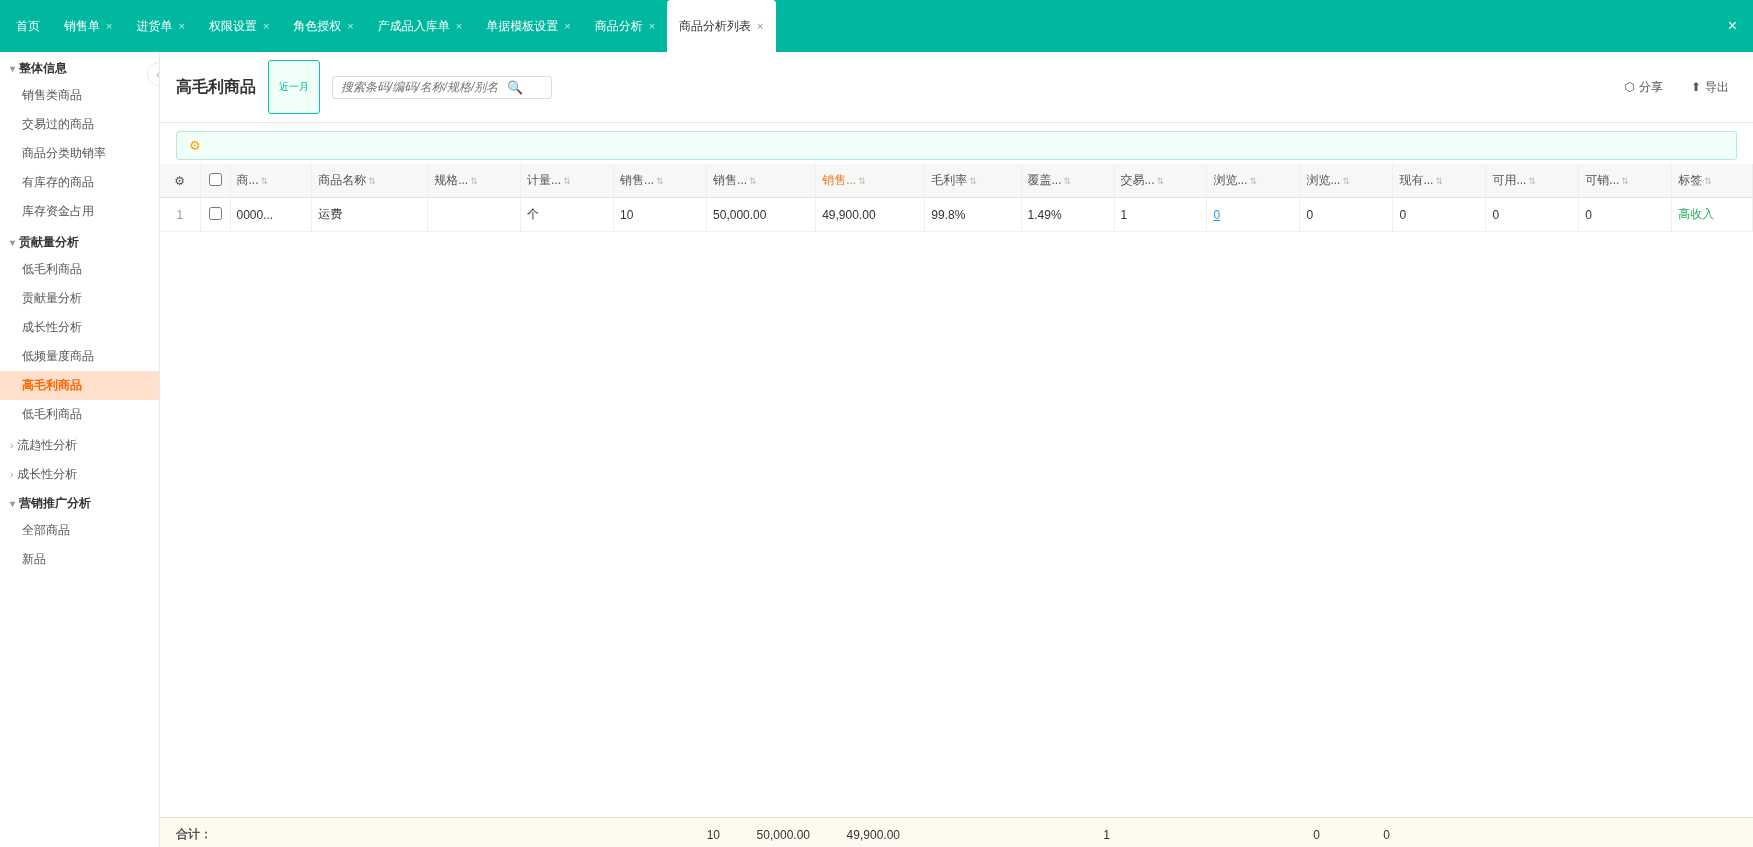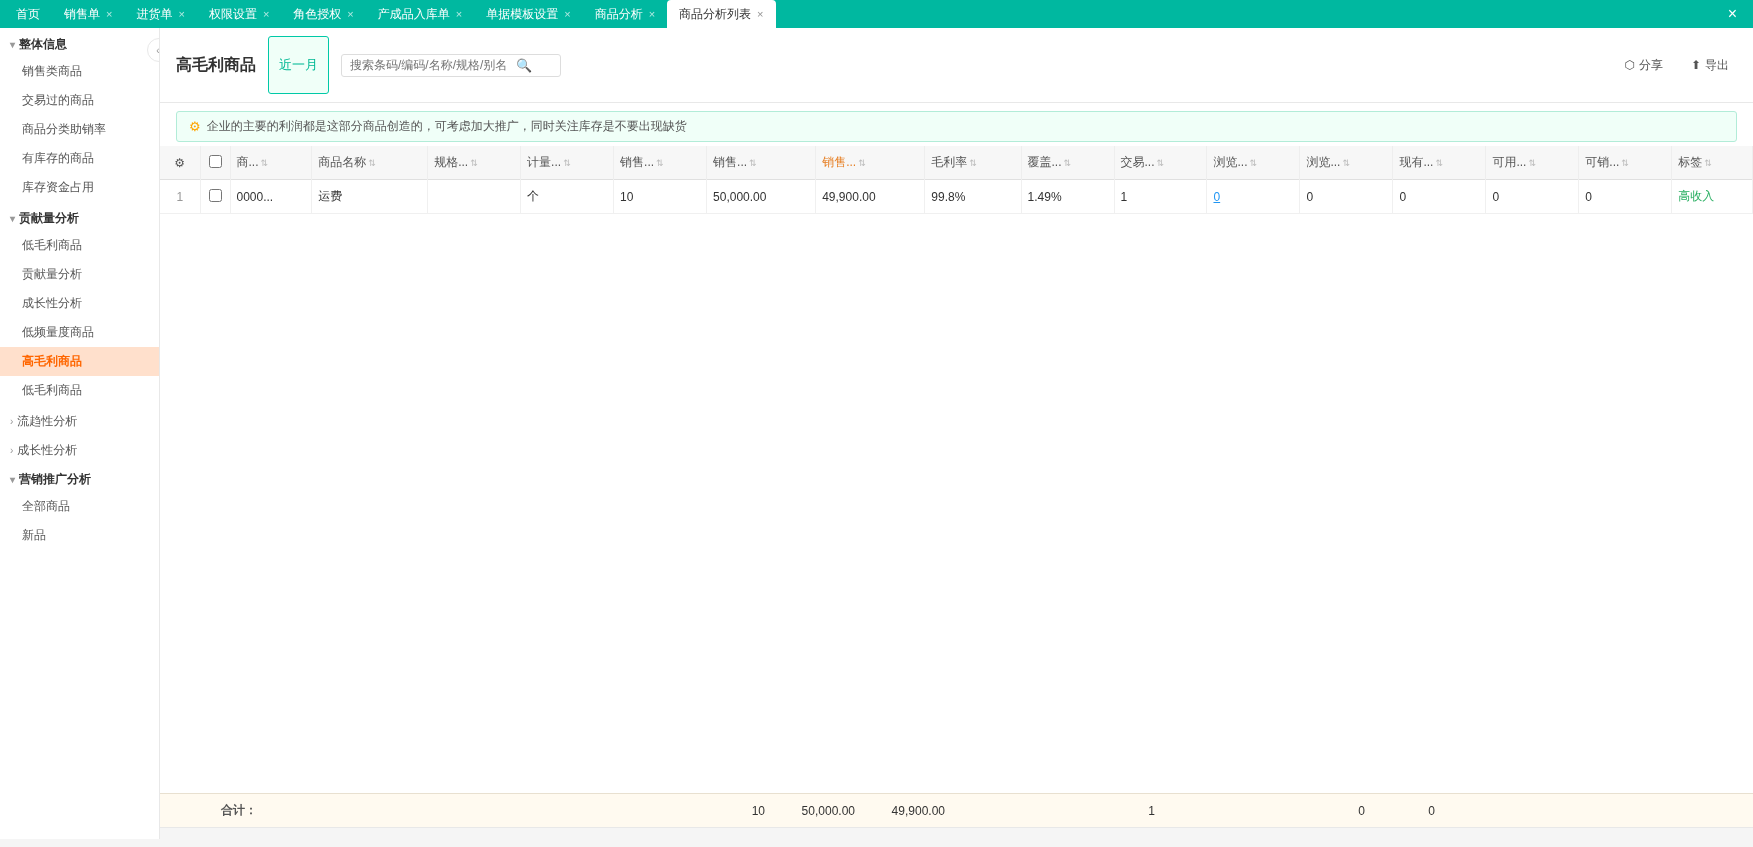--- a/index.html
+++ b/index.html
@@ -3,21 +3,21 @@
   <meta charset="utf-8">
   <style>
     * { box-sizing: border-box; margin: 0; padding: 0; font-family: 'Microsoft YaHei', Arial, sans-serif; font-size: 12px; }
     body { background: #f5f5f5; overflow: hidden; width: 1753px; height: 847px; }
 
     
     .top-nav {
       display: flex;
       align-items: center;
       background: #00b8a0;
-      height: 28px;
+      height: 52px;
       padding: 0 4px;
       gap: 0;
     }
     .nav-item {
       display: flex;
       align-items: center;
       padding: 0 12px;
       height: 100%;
       color: #fff;
       cursor: pointer;
@@ -133,38 +133,39 @@
       font-weight: bold;
       color: #333;
     }
     .filter-btn {
       background: #f0fff8;
       border: 1px solid #00c9a7;
       color: #00b894;
       border-radius: 3px;
       padding: 19px 10px;
       cursor: pointer;
-      font-size: 13px;
+      font-size: 10px;
     }
     .search-box {
       display: flex;
       align-items: center;
       border: 1px solid #ddd;
       border-radius: 3px;
       padding: 3px 8px;
       gap: 6px;
       flex: 0 0 220px;
     }
     .search-box input {
       border: none;
       outline: none;
       font-size: 12px;
       color: #999;
       width: 160px;
       background: transparent;
+      font-style: italic;
     }
     .search-icon { color: #aaa; font-size: 13px; cursor: pointer; }
     .header-spacer { flex: 1; }
     .action-btn {
       display: flex;
       align-items: center;
       gap: 4px;
       color: #555;
       cursor: pointer;
       font-size: 12px;
@@ -234,21 +235,20 @@
       display: flex;
       align-items: center;
       gap: 0;
     }
     .footer-total .total-label {
       color: #555;
       font-weight: bold;
       margin-right: 20px;
       padding-right: 6px;
       width: 120px;
-      margin-left: 45px;
     }
     .footer-total .total-cells {
       display: flex;
       flex: 1;
       gap: 0;
     }
     .total-cell {
       min-width: 80px;
       padding: 0 6px;
       color: #333;
@@ -394,21 +394,20 @@
         <span>分享</span>
       </div>
       <div class="action-btn">
         <span>⬆</span>
         <span>导出</span>
       </div>
     </div>
 
     <div class="info-banner">
       <span class="info-icon">⚙</span>
-      <span>企业的主要的利润都是这部分商品创造的，可考虑加大推广，同时关注库存是不要出现缺货</span>
     </div>
 
     <div class="table-container">
       <table>
         <thead>
           <tr>
             <th class="col-seq">⚙</th>
             <th class="col-check"><input type="checkbox" style=""></th>
             <th><span>商...</span><span class="sort-icon">⇅</span></th>
             <th><span>商品名称</span><span class="sort-icon">⇅</span></th>

